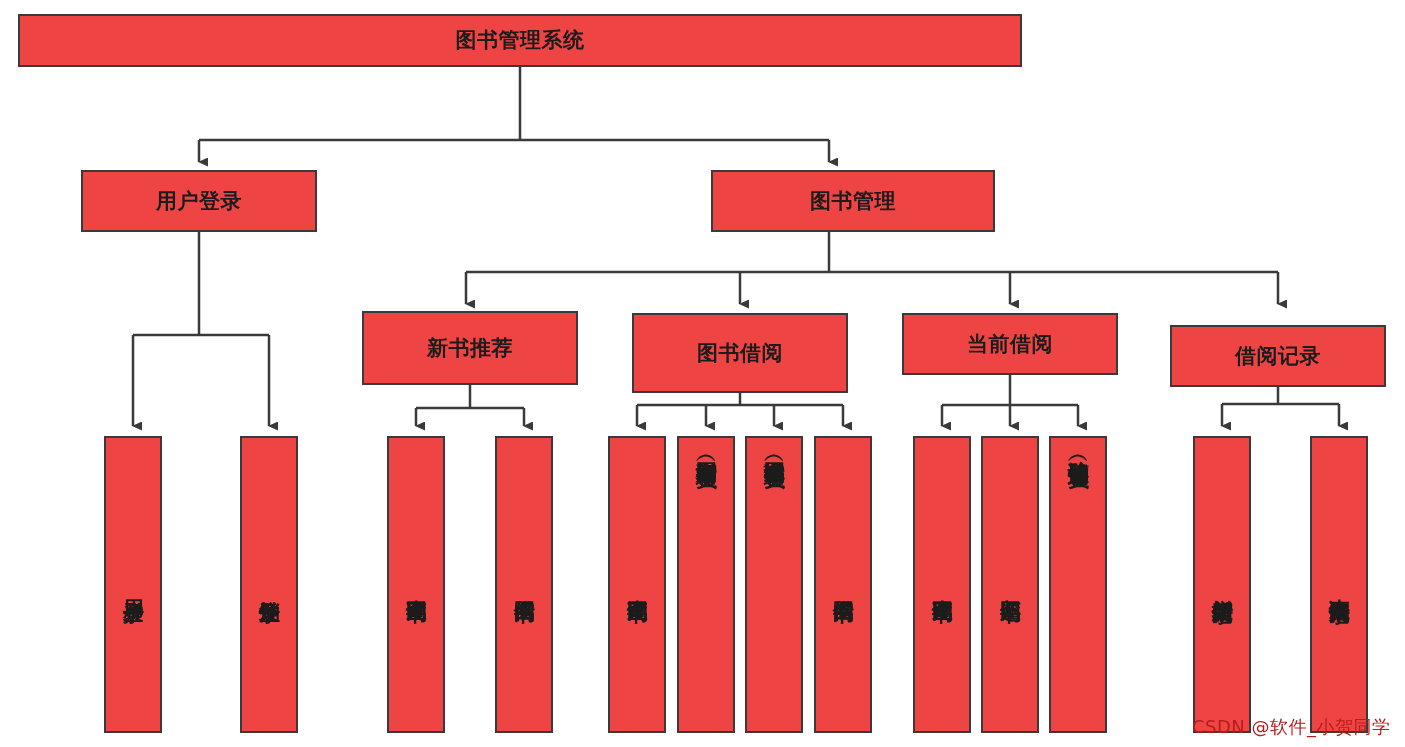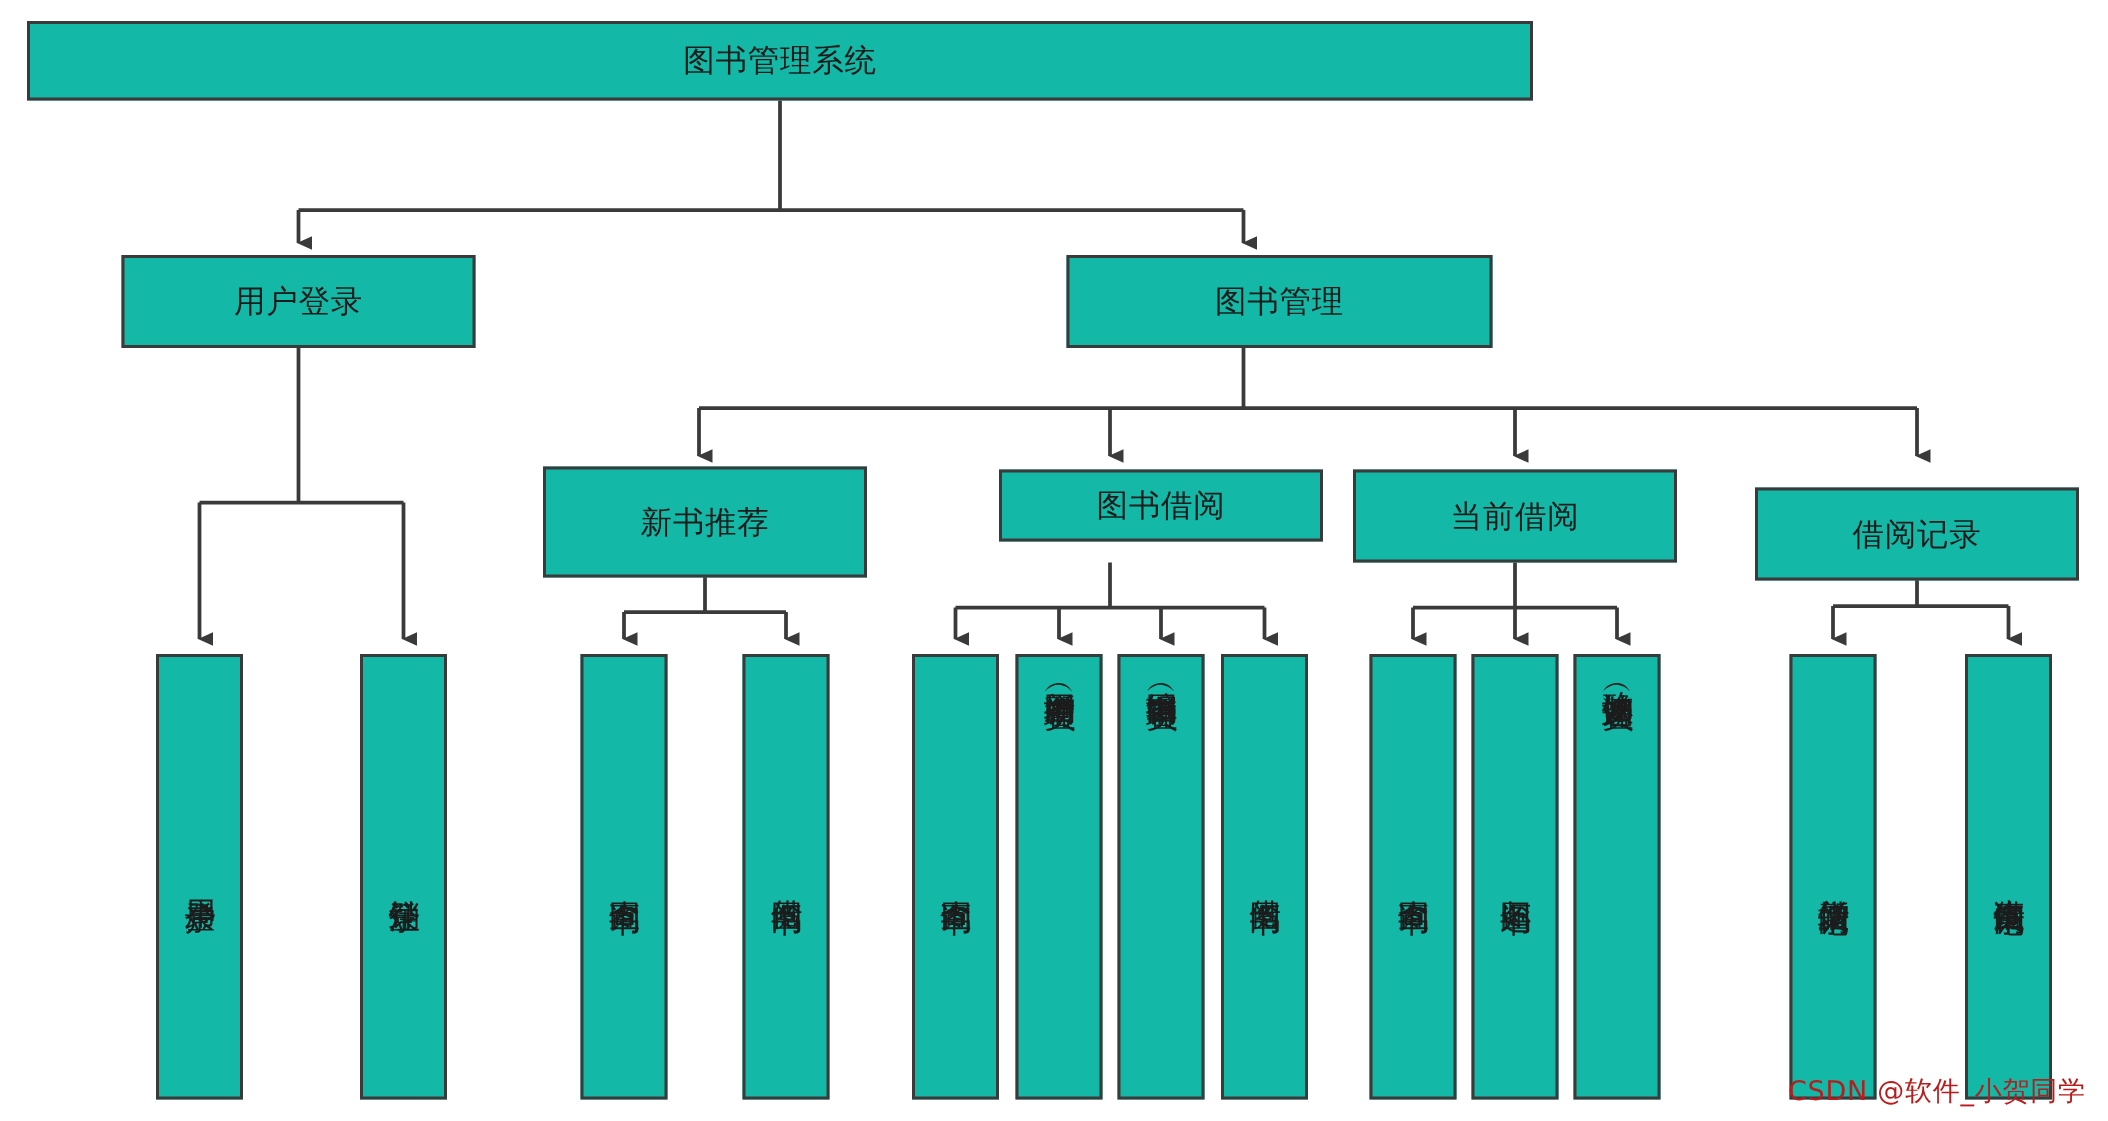--- a/index.html
+++ b/index.html
@@ -16,25 +16,26 @@
   }
   #diagram-root {
     position: absolute;
     left: 0; top: 0;
     width: 1405px;
     height: 747px;
   }
   .node {
     position: absolute;
     box-sizing: border-box;
-    background: #14b8a6;
+    background: #ef4444;
     border: 2px solid #3a3a3a;
     display: flex;
     align-items: center;
     justify-content: center;
+    font-weight: bold;
   }
   .node-label {
     color: #1c1c1c;
     font-size: 21px;
     line-height: 1.18;
     letter-spacing: 0.5px;
     white-space: nowrap;
   }
   
   .node.vertical {
@@ -131,21 +132,21 @@
   <div class="node" style="left:81px; top:170px; width:236px; height:62px;">
     <span class="node-label">用户登录</span>
   </div>
   <div class="node" style="left:711px; top:170px; width:284px; height:62px;">
     <span class="node-label">图书管理</span>
   </div>
 
   <div class="node" style="left:362px; top:311px; width:216px; height:74px;">
     <span class="node-label">新书推荐</span>
   </div>
-  <div class="node" style="left:666px; top:313px; width:216px; height:48px;align-items:center;">
+  <div class="node" style="left:632px; top:313px; width:216px; height:80px;align-items:center;">
     <span class="node-label">图书借阅</span>
   </div>
   <div class="node" style="left:902px; top:313px; width:216px; height:62px;">
     <span class="node-label">当前借阅</span>
   </div>
   <div class="node" style="left:1170px; top:313px; width:216px; height:62px;margin-top:12px;">
     <span class="node-label">借阅记录</span>
   </div>
 
   <div class="node vertical centered" style="left:104px; top:436px; width:58px; height:297px;">

